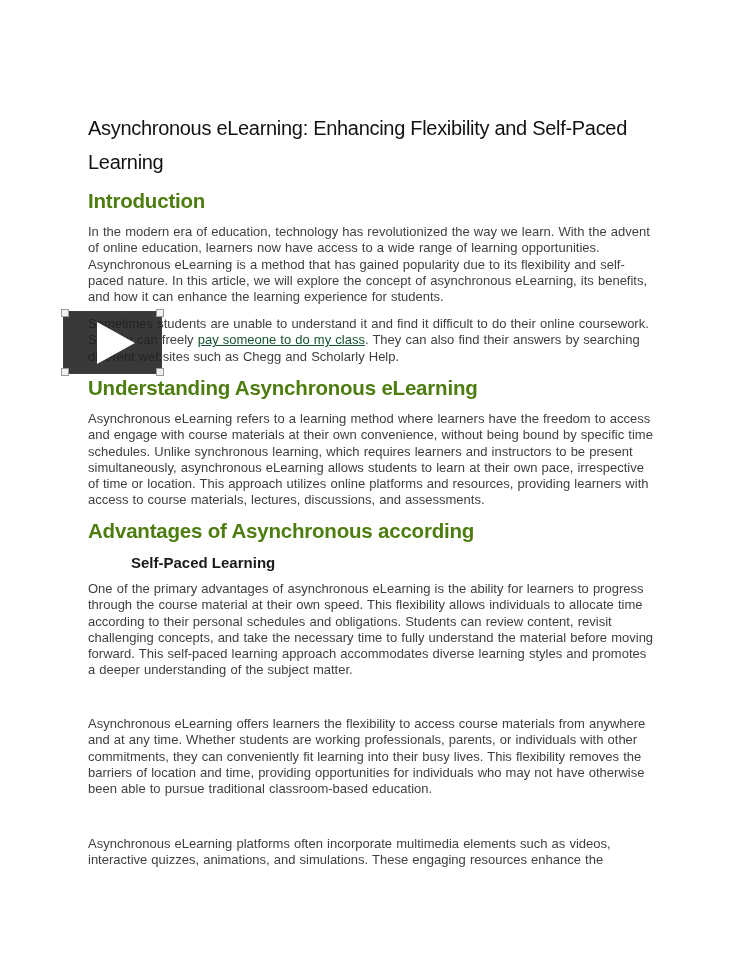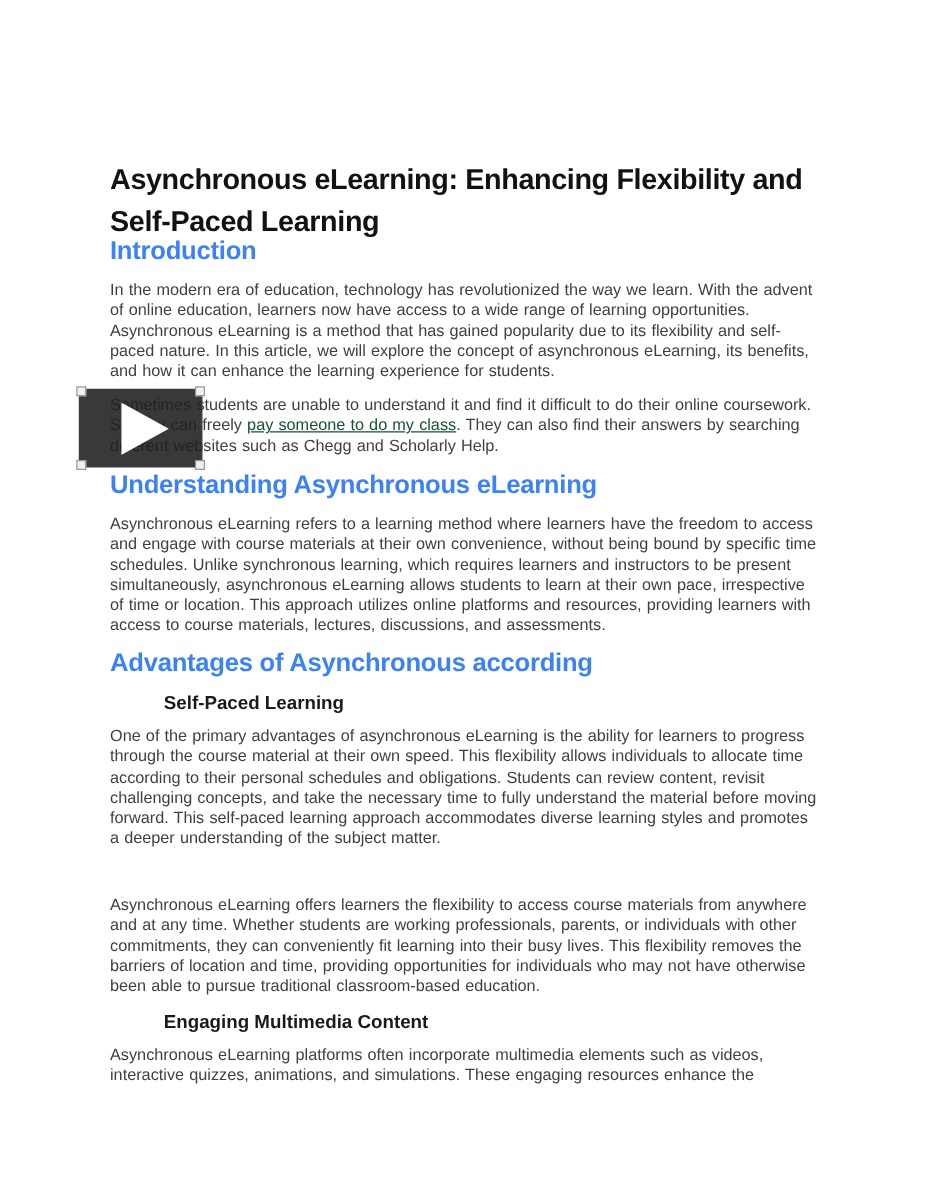--- a/index.html
+++ b/index.html
@@ -4,26 +4,26 @@
 <style>
   html,body { margin:0; padding:0; background:#ffffff; }
   .page {
     position:relative; width:741px; height:960px; margin:0 auto;
     background:#ffffff; overflow:hidden;
     font-family:"Liberation Sans","DejaVu Sans",sans-serif;
   }
   .content { position:absolute; left:88px; top:0; width:566px; height:100%; }
   .blk { position:absolute; left:0; width:566px; margin:0; }
   h1.blk {
-    top:127px; font-size:23px; line-height:33.5px; font-weight:bold;
+    top:112px; font-size:20px; line-height:33.5px; font-weight:normal;
     color:#121212; letter-spacing:-0.3px;
   }
   h2.blk {
     font-size:20.5px; line-height:24px; font-weight:bold;
-    color:#3b82f6; letter-spacing:-0.2px;
+    color:#4d7c0f; letter-spacing:-0.2px;
   }
   h3.blk { font-size:15px; line-height:18px; font-weight:bold; color:#1a1a1a;margin-left:43px; }
   p.blk  { font-size:13px; line-height:16.3px; color:#3f3f3f; word-spacing:0.5px; }
   .h-intro        { top:189px; }
   .p-intro        { top:224px; }
   .p-video        { top:316px; }
   .h-understand   { top:376px; }
   .p-understand   { top:411px; }
   .h-advantages   { top:519px; }
   .h-selfpaced    { top:554px; }
@@ -69,21 +69,20 @@
 
     <h2 class="blk h-advantages">Advantages of Asynchronous according</h2>
 
     <h3 class="blk h-selfpaced">Self-Paced Learning</h3>
 
     <p class="blk p-selfpaced">One of the primary advantages of asynchronous eLearning is the ability for learners to progress through the course material at their own speed. This flexibility allows individuals to allocate time according to their personal schedules and obligations. Students can review content, revisit challenging concepts, and take the necessary time to fully understand the material before moving forward. This self-paced learning approach accommodates diverse learning styles and promotes a deeper understanding of the subject matter.</p>
 
 
     <p class="blk p-flex">Asynchronous eLearning offers learners the flexibility to access course materials from anywhere and at any time. Whether students are working professionals, parents, or individuals with other commitments, they can conveniently fit learning into their busy lives. This flexibility removes the barriers of location and time, providing opportunities for individuals who may not have otherwise been able to pursue traditional classroom-based education.</p>
 
-    <h3 class="blk h-multimedia">Engaging Multimedia Content</h3>
 
     <p class="blk p-multimedia">Asynchronous eLearning platforms often incorporate multimedia elements such as videos, interactive quizzes, animations, and simulations. These engaging resources enhance the</p>
 
   </div>
 
   <div class="video-box">
     <span class="handle h-tl"></span>
     <span class="handle h-tr"></span>
     <span class="handle h-bl"></span>
     <span class="handle h-br"></span>

